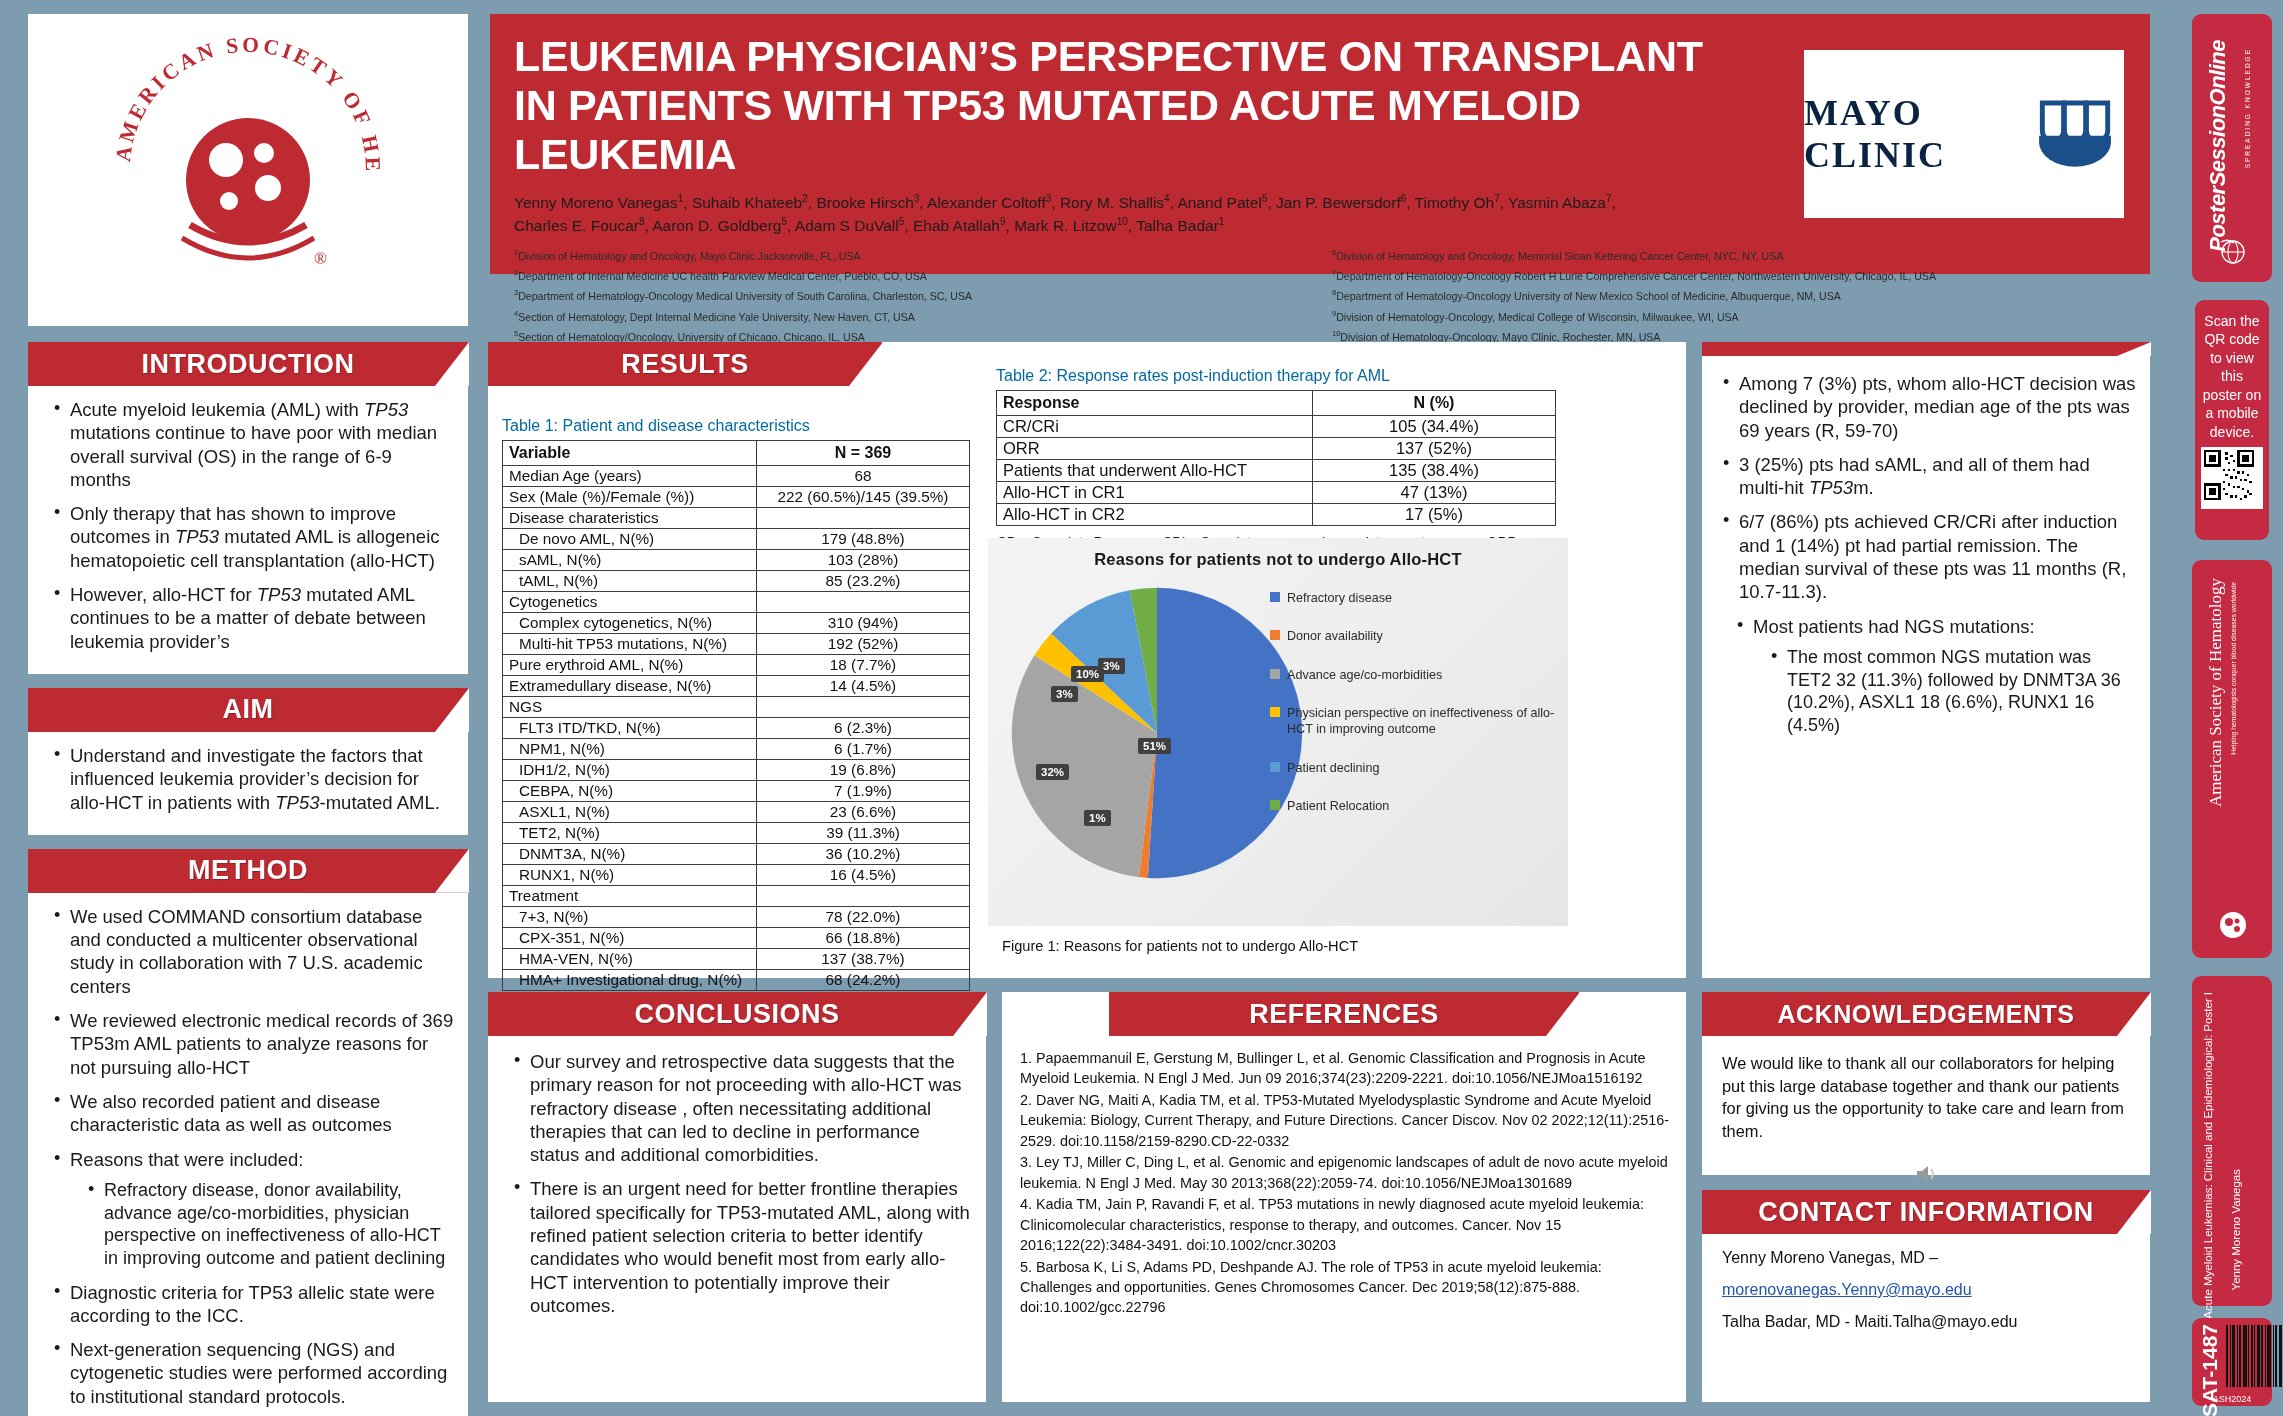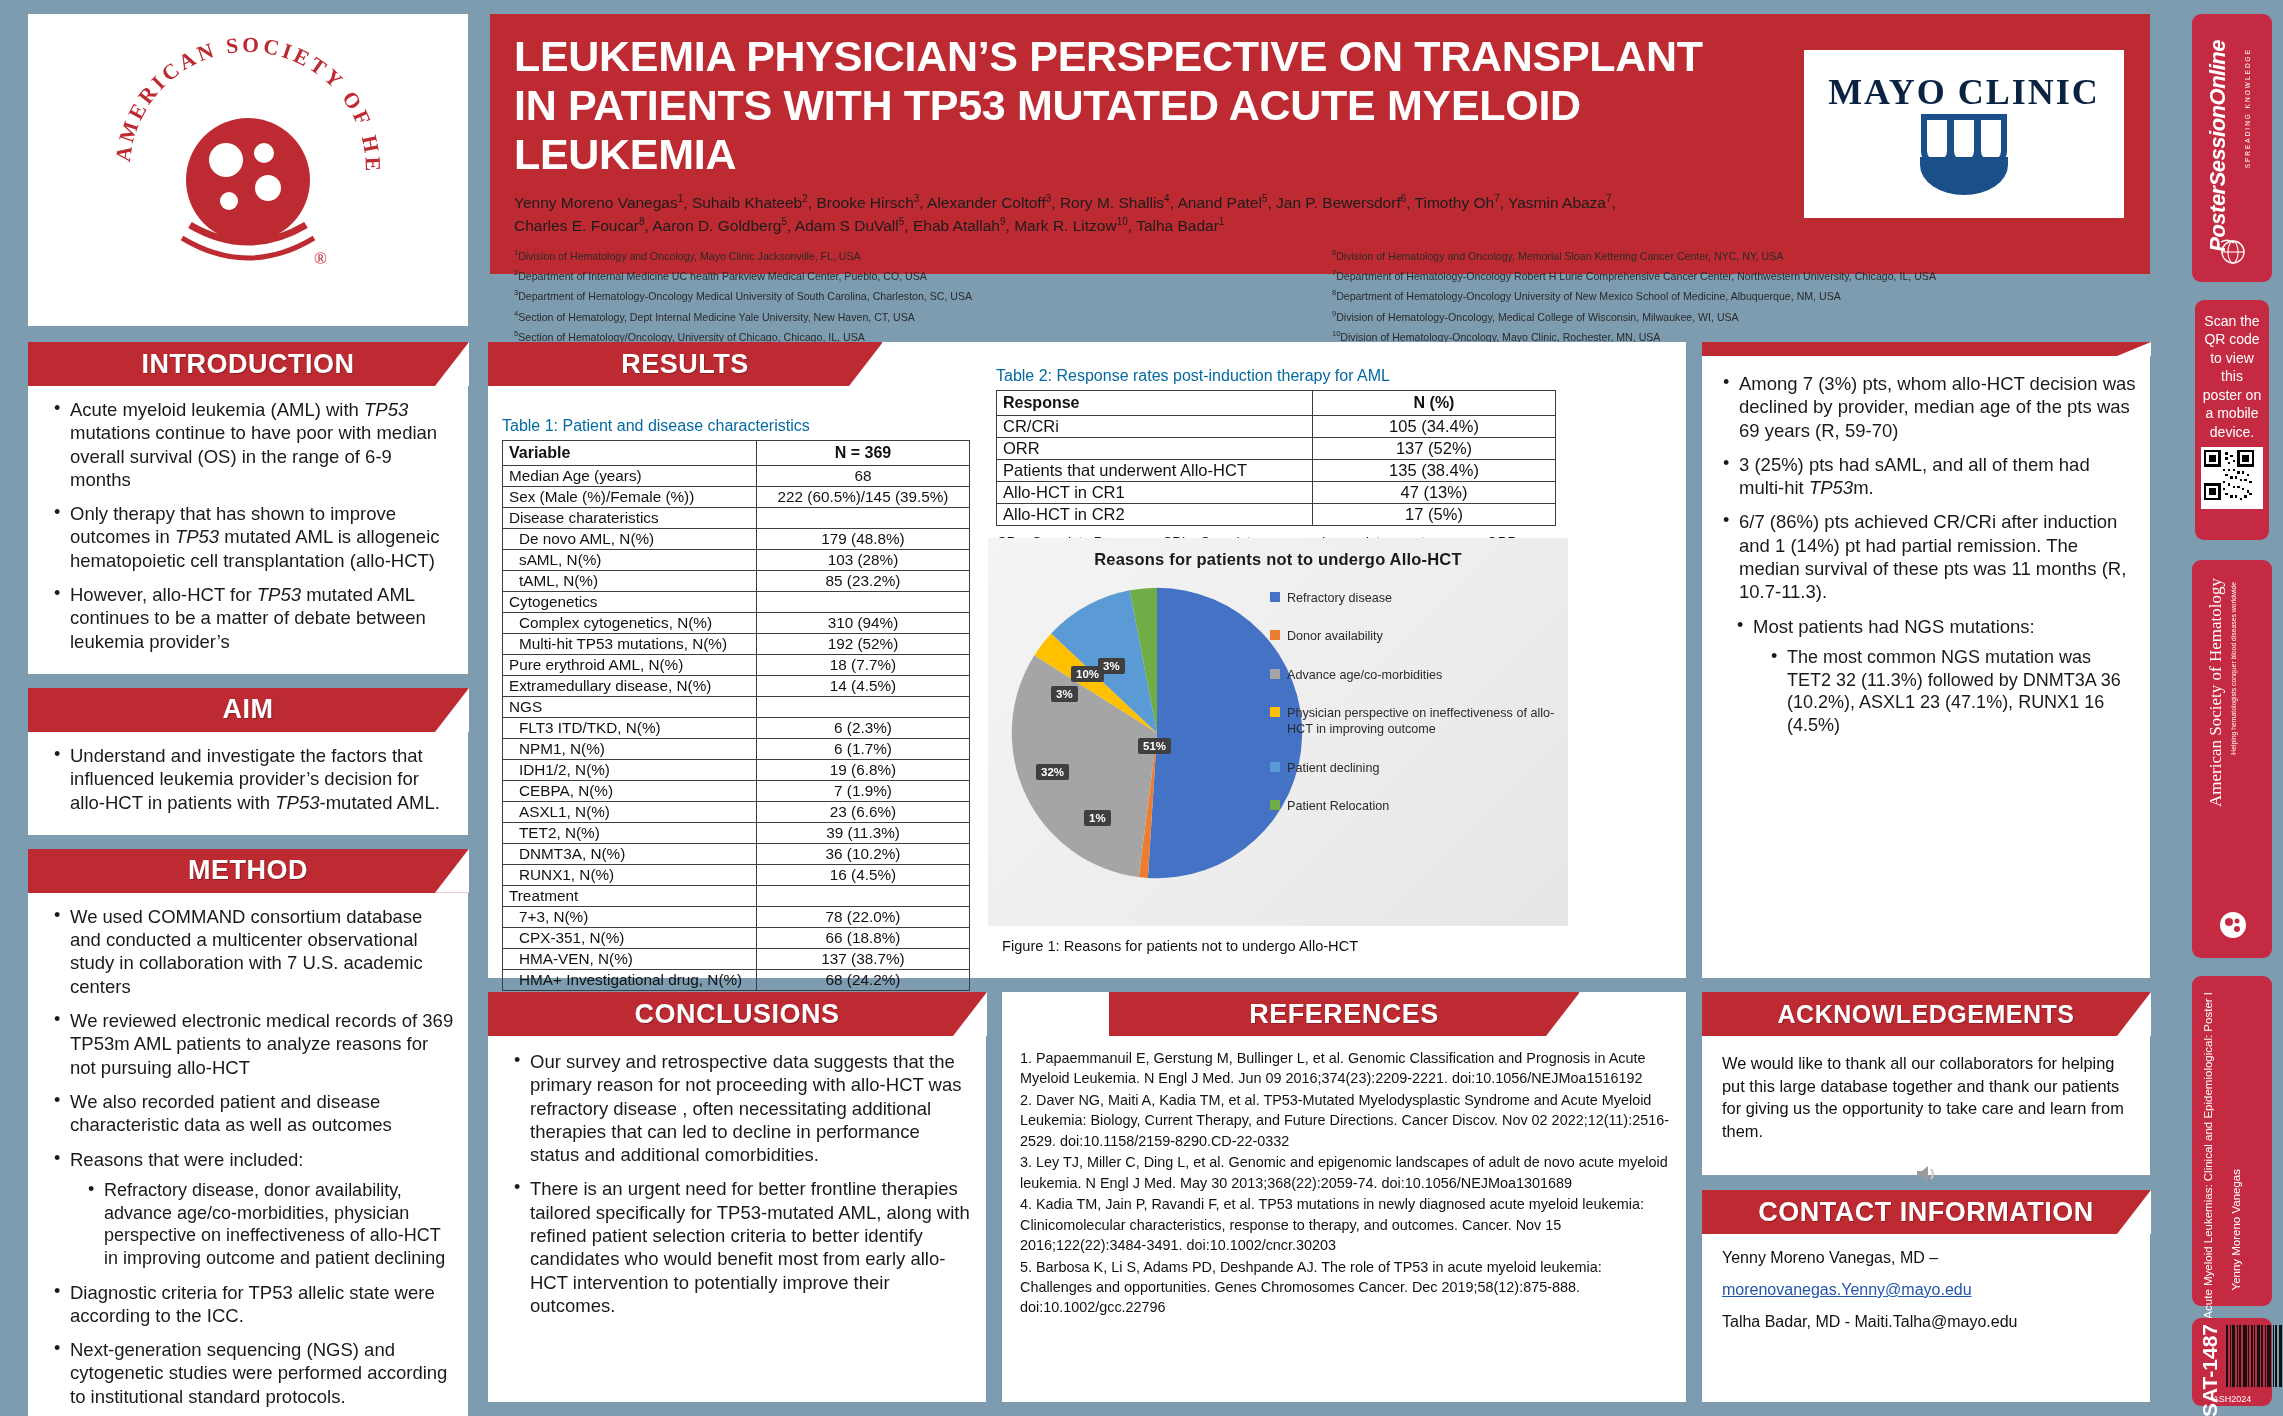--- a/index.html
+++ b/index.html
@@ -61,21 +61,21 @@
     color:#1c1c1c;font-size:15.5px;line-height:1.5;margin-top:12px;max-width:1120px;
     font-weight:500;
   }
   .authors sup{font-size:10px;}
   .affils{display:flex;gap:24px;margin-top:10px;}
   .affils div{flex:1;}
   .affils p{margin:0 0 5.5px 0;color:#2a2a2a;font-size:10.6px;line-height:1.25;}
   .affils sup{font-size:7.5px;}
   #mayoLogoBox{
     position:absolute;right:26px;top:36px;width:320px;height:168px;background:#fff;
-    display:flex;flex-direction:column;align-items:center;justify-content:center;
+    display:flex;align-items:center;justify-content:center;
   }
   #mayoLogoBox .mayotxt{
     font-family:"Liberation Serif",serif;font-size:36px;letter-spacing:2px;
     color:#0a2342;font-weight:bold;
   }
 
   
   #resultsPanel{
     position:absolute;left:488px;top:342px;width:1198px;height:636px;background:#fff;
   }
@@ -444,21 +444,21 @@
     <div class="banner" style="height:14px;">
         <span></span>
       </div>
     <ul class="bl" style="margin-top:16px;padding-left:21px;">
       <li>Among 7 (3%) pts, whom allo-HCT decision was declined by provider, median age of the pts was 69 years (R, 59-70)</li>
       <li>3 (25%) pts had sAML, and all of them had multi-hit <i>TP53</i>m.</li>
       <li>6/7 (86%) pts achieved CR/CRi after induction and 1 (14%) pt had partial remission. The median survival of these pts was 11 months (R, 10.7-11.3).</li>
       <li style="margin-left:14px;">
         <span>Most patients had NGS mutations:</span>
         <ul>
-          <li>The most common NGS mutation was TET2 32 (11.3%) followed by DNMT3A 36 (10.2%), ASXL1 23 (47.1%), RUNX1 16 (4.5%)</li>
+          <li>The most common NGS mutation was TET2 32 (11.3%) followed by DNMT3A 36 (10.2%), ASXL1 18 (6.6%), RUNX1 16 (4.5%)</li>
         </ul>
       </li>
     </ul>
   </div>
 
   <div id="conclPanel">
     <div class="banner">
       <span>CONCLUSIONS</span>
     </div>
     <ul class="bl" style="margin-top:14px;">

